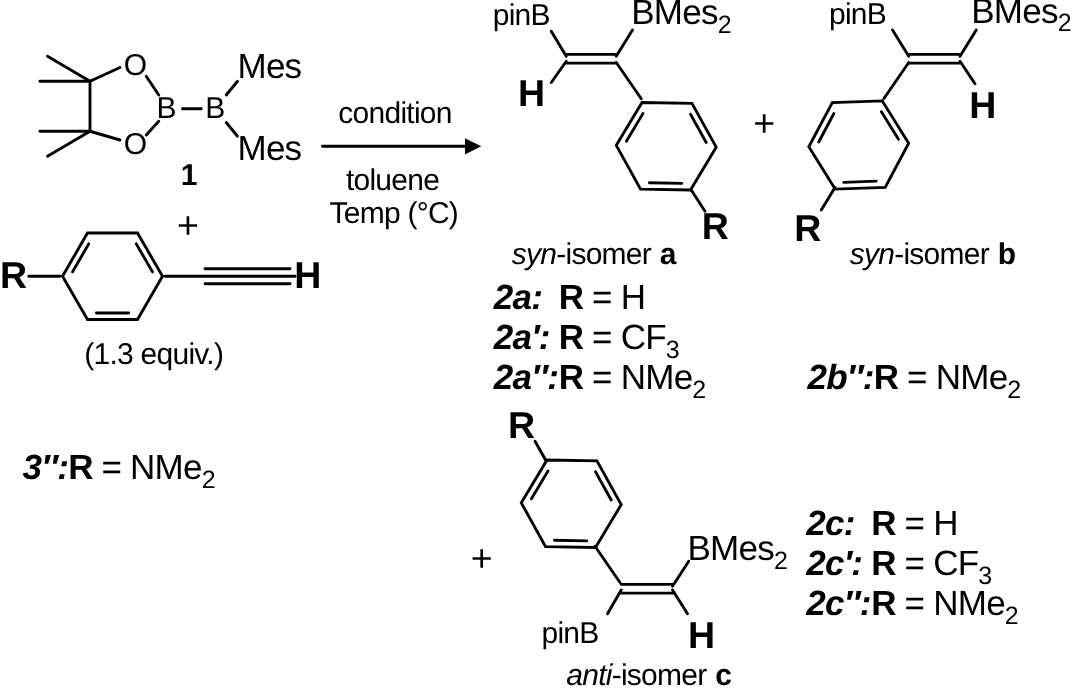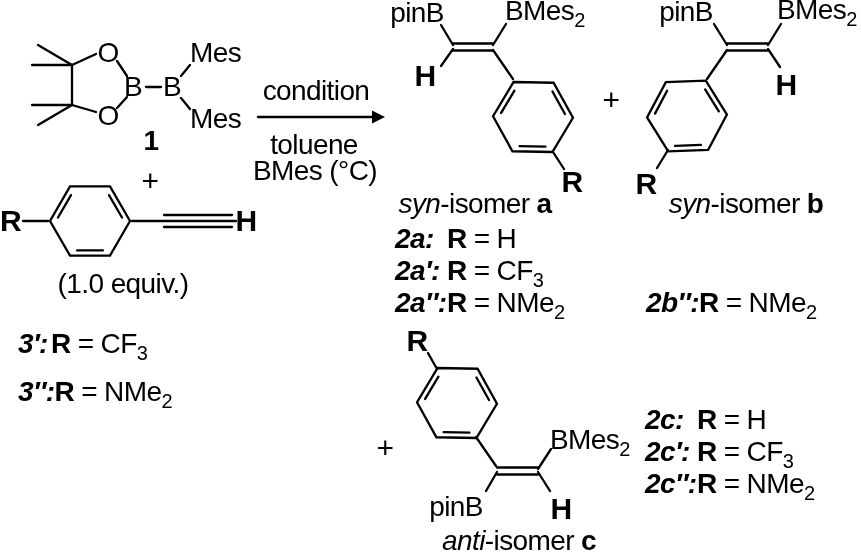--- a/index.html
+++ b/index.html
@@ -1,21 +1,21 @@
 <!DOCTYPE html>
 <html><head>
 <meta charset="utf-8">
 <style>
   html,body{margin:0;padding:0;background:#fff;}
   .canvas{
     position:relative;width:861px;height:555px;background:#ffffff;color:#000;
     font-family:"Liberation Sans",sans-serif;overflow:hidden;
   }
   svg.bonds{position:absolute;left:0;top:0;}
-  .t{position:absolute;transform:translate(-50%,-50%);font-size:28px;line-height:1;
+  .t{position:absolute;transform:translate(-50%,-50%);font-size:24px;line-height:1;
      white-space:nowrap;letter-spacing:-0.6px;}
   .tl{position:absolute;transform:translateY(-50%);font-size:28px;line-height:1;
      white-space:nowrap;letter-spacing:-0.6px;}
   .b{font-weight:700;}
   .big{font-size:30px;font-weight:700;}
   .plus{font-size:30px;font-weight:400;}
   .it{font-style:italic;}
   .ml{margin-left:7px;}
   sub{font-size:20px;vertical-align:-7px;letter-spacing:-0.6px;}
   .vline{position:absolute;transform:translateY(-50%);font-size:28px;line-height:1;
@@ -101,31 +101,28 @@
   <div class="t" style="left:133px;top:87px">B</div>
   <div class="t" style="left:172px;top:87px">B</div>
   <div class="t" style="left:108px;top:116px">O</div>
   <div class="tl" style="left:190px;top:53px">Mes</div>
   <div class="tl" style="left:190px;top:119px">Mes</div>
   <div class="t b" style="left:151px;top:141px">1</div>
   <div class="t plus" style="left:150px;top:181px">+</div>
 
   <div class="tl big" style="left:0px;top:221px">R</div>
   <div class="t big" style="left:246px;top:221px">H</div>
-  <div class="t" style="left:123px;top:284px">(1.0 equiv.)</div>
-  <div class="vline v3" style="left:18px;top:346px">
-    <span class="vid">3′:</span><span class="vr">R</span><span>= CF</span><sub>3</sub>
-  </div>
-  <div class="vline v3" style="left:18px;top:394px">
+  <div class="t" style="left:123px;top:284px">(1.3 equiv.)</div>
+  <div class="vline v3" style="left:18px;top:377px">
     <span class="vid">3″:</span><span class="vr">R</span><span>= NMe</span><sub>2</sub>
   </div>
 
   <div class="t" style="left:316px;top:91px">condition</div>
   <div class="t" style="left:314px;top:145px">toluene</div>
-  <div class="t" style="left:315px;top:171px">BMes (°C)</div>
+  <div class="t" style="left:315px;top:171px">Temp (°C)</div>
 
   <div class="t" style="left:417px;top:13px">pinB</div>
   <div class="tl" style="left:505px;top:13px"><span>BMes</span><sub>2</sub></div>
   <div class="t big" style="left:425px;top:76px">H</div>
   <div class="t big" style="left:572px;top:182px">R</div>
   <div class="t plus" style="left:611px;top:100px">+</div>
   <div class="t" style="left:475px;top:204px"><span class="it">syn</span><span>-isomer</span><span class="b ml">a</span></div>
   <div class="vline" style="left:395px;top:241px">
     <span class="vid">2a:</span><span class="vr">R</span><span>= H</span><sub></sub>
   </div>

